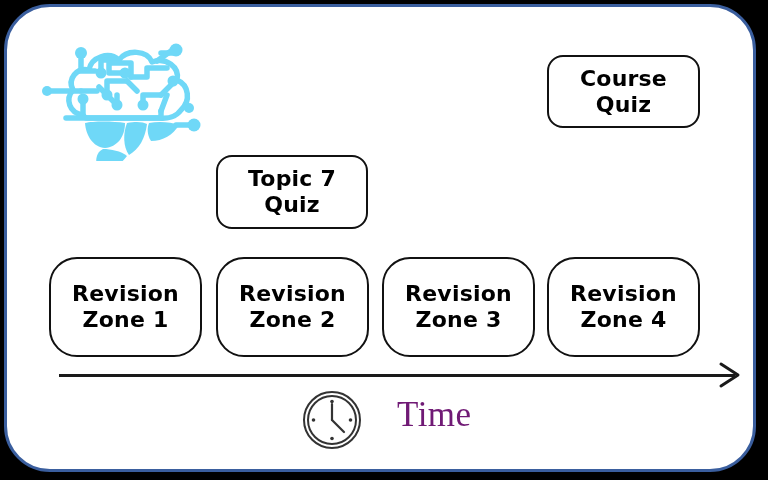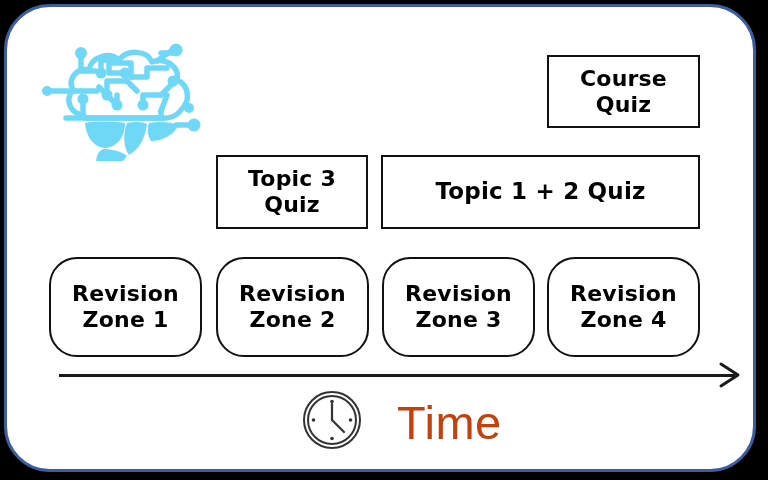--- a/index.html
+++ b/index.html
@@ -43,21 +43,21 @@
     height: 128px;
   }
   #brain-logo svg { display: block; width: 100%; height: 100%; }
 
   
   .node-box {
     position: absolute;
     box-sizing: border-box;
     background: #ffffff;
     border: 2.5px solid #111111;
-    border-radius: 0;
+    border-radius: 16px;
     display: flex;
     align-items: center;
     justify-content: center;
     text-align: center;
     color: #000000;
     font-weight: 700;
     letter-spacing: 0.2px;
     line-height: 1.18;
     font-family: "DejaVu Sans", sans-serif;
   }
@@ -126,25 +126,25 @@
     width: 60px;
     height: 60px;
   }
   #clock-icon svg { display: block; width: 100%; height: 100%; }
 
   
   #time-label {
     position: absolute;
     left: 390px;
     top: 388px;
-    font-size: 47px;
+    font-size: 35px;
     font-weight: 400;
-    color: #c2410c;
+    color: #701a75;
     letter-spacing: 0.5px;
-    font-family: Liberation Sans, sans-serif;
+    font-family: Liberation Serif, serif;
   }
 </style>
 </head>
 <body>
 
 <div id="canvas">
 
   <div id="slide-frame">
 
     <div id="brain-logo">
@@ -203,27 +203,24 @@
         </g>
       </svg>
     </div>
 
     <div class="node-box" id="course-quiz-box">
       <span class="node-label">Course
 Quiz</span>
     </div>
 
     <div class="node-box" id="topic1-quiz-box">
-      <span class="node-label">Topic 3
+      <span class="node-label">Topic 7
 Quiz</span>
     </div>
 
-    <div class="node-box" id="topic12-quiz-box">
-      <span class="node-label">Topic 1 + 2 Quiz</span>
-    </div>
 
     <div class="node-box revision-zone" id="revision-zone-1">
       <span class="node-label">Revision
 Zone 1</span>
     </div>
     <div class="node-box revision-zone" id="revision-zone-2">
       <span class="node-label">Revision
 Zone 2</span>
     </div>
     <div class="node-box revision-zone" id="revision-zone-3">

